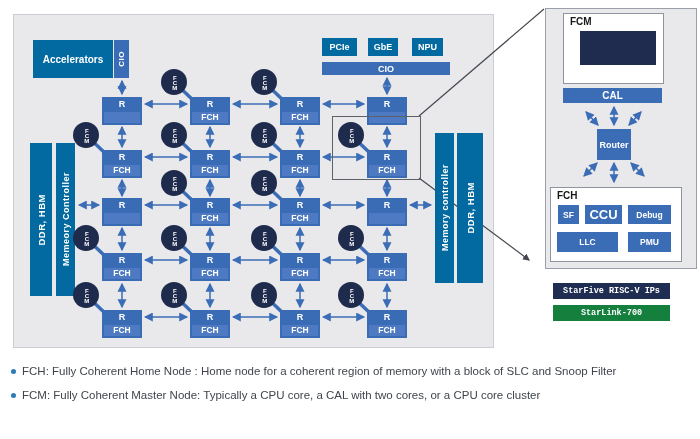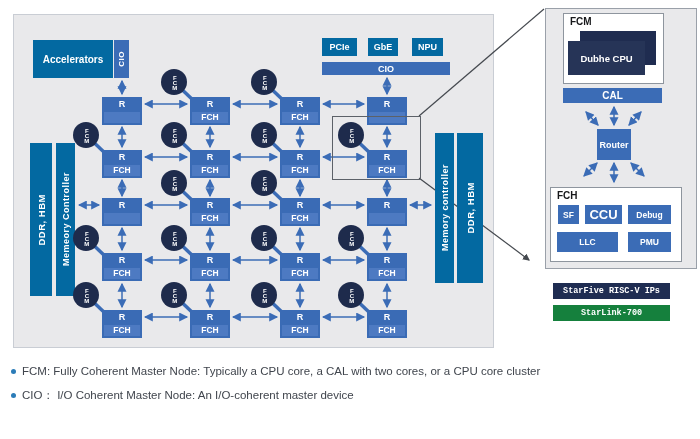--- a/index.html
+++ b/index.html
@@ -295,23 +295,20 @@
   <div class="fcm" style="left:338px;top:282px">
       <span class="ft">FCM</span>
     </div>
 
   <div class="abs hlbox"></div>
 
   <div class="whitebox" style="left:563px;top:13px;width:99px;height:69px;">
     <span class="boxlabel">FCM</span>
   </div>
   <div class="cpu cpuback" style="left:580px;top:31px;width:76px;height:34px;"></div>
-  <div class="cpu" style="left:568px;top:41px;width:77px;height:34px;">
-      <span>Dubhe CPU</span>
-    </div>
   <div class="bx bluebox" style="left:563px;top:88px;width:99px;height:15px;font-size:10px;">
       <span>CAL</span>
     </div>
   <div class="bx bluebox" style="left:597px;top:129px;width:34px;height:31px;font-size:9px;">
       <span>Router</span>
     </div>
   <div class="whitebox" style="left:550px;top:187px;width:130px;height:73px;">
     <span class="boxlabel">FCH</span>
   </div>
   <div class="bx bluebox" style="left:558px;top:205px;width:21px;height:19px;font-size:8.5px;">
@@ -331,17 +328,17 @@
     </div>
 
   <div class="bx legend lg1" style="top:283px;">
       <span>StarFive RISC-V IPs</span>
     </div>
   <div class="bx legend lg2" style="top:305px;">
       <span>StarLink-700</span>
     </div>
 
   <ul class="notes">
+    <li><span>FCH: Fully Coherent Home Node : Home node for a coherent region of memory with a block of SLC and Snoop Filter</span></li>
     <li><span>FCM: Fully Coherent Master Node: Typically a CPU core, a CAL with two cores, or a CPU core cluster</span></li>
-    <li><span>CIO： I/O Coherent Master Node: An I/O-coherent master device</span></li>
   </ul>
 
 </div>
 
 </body></html>

